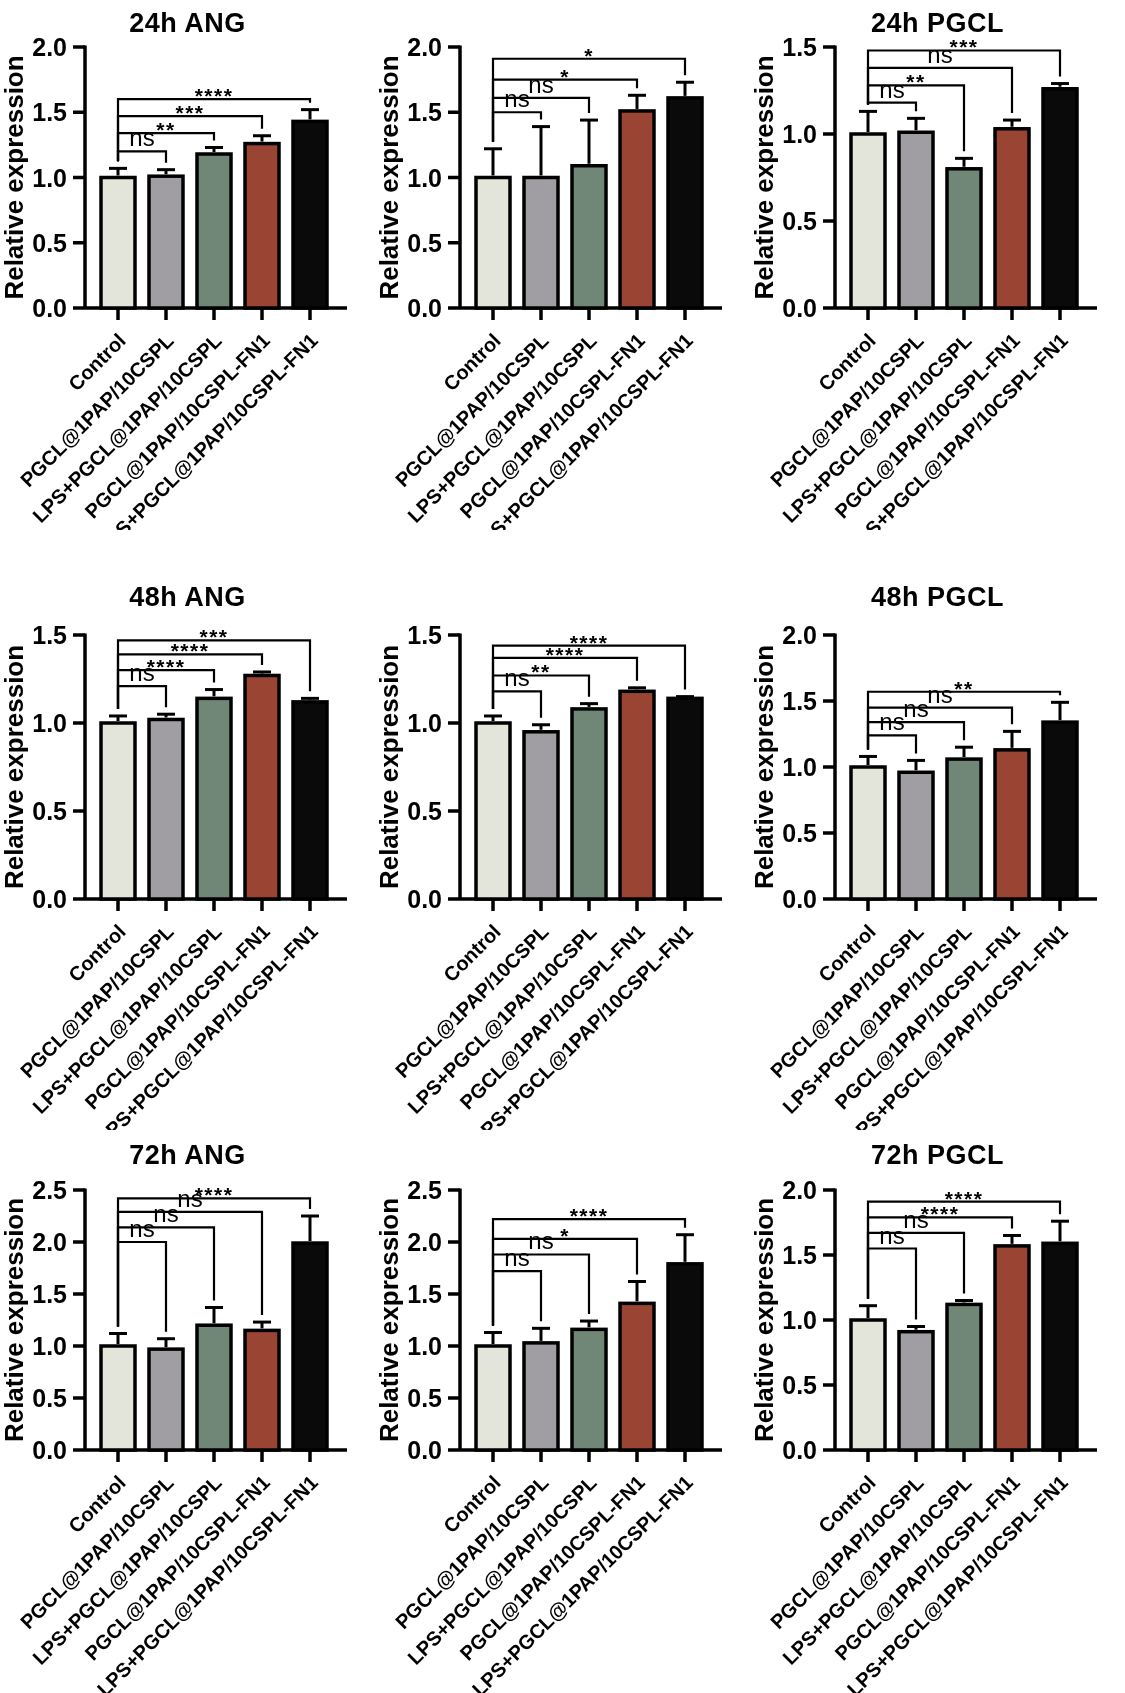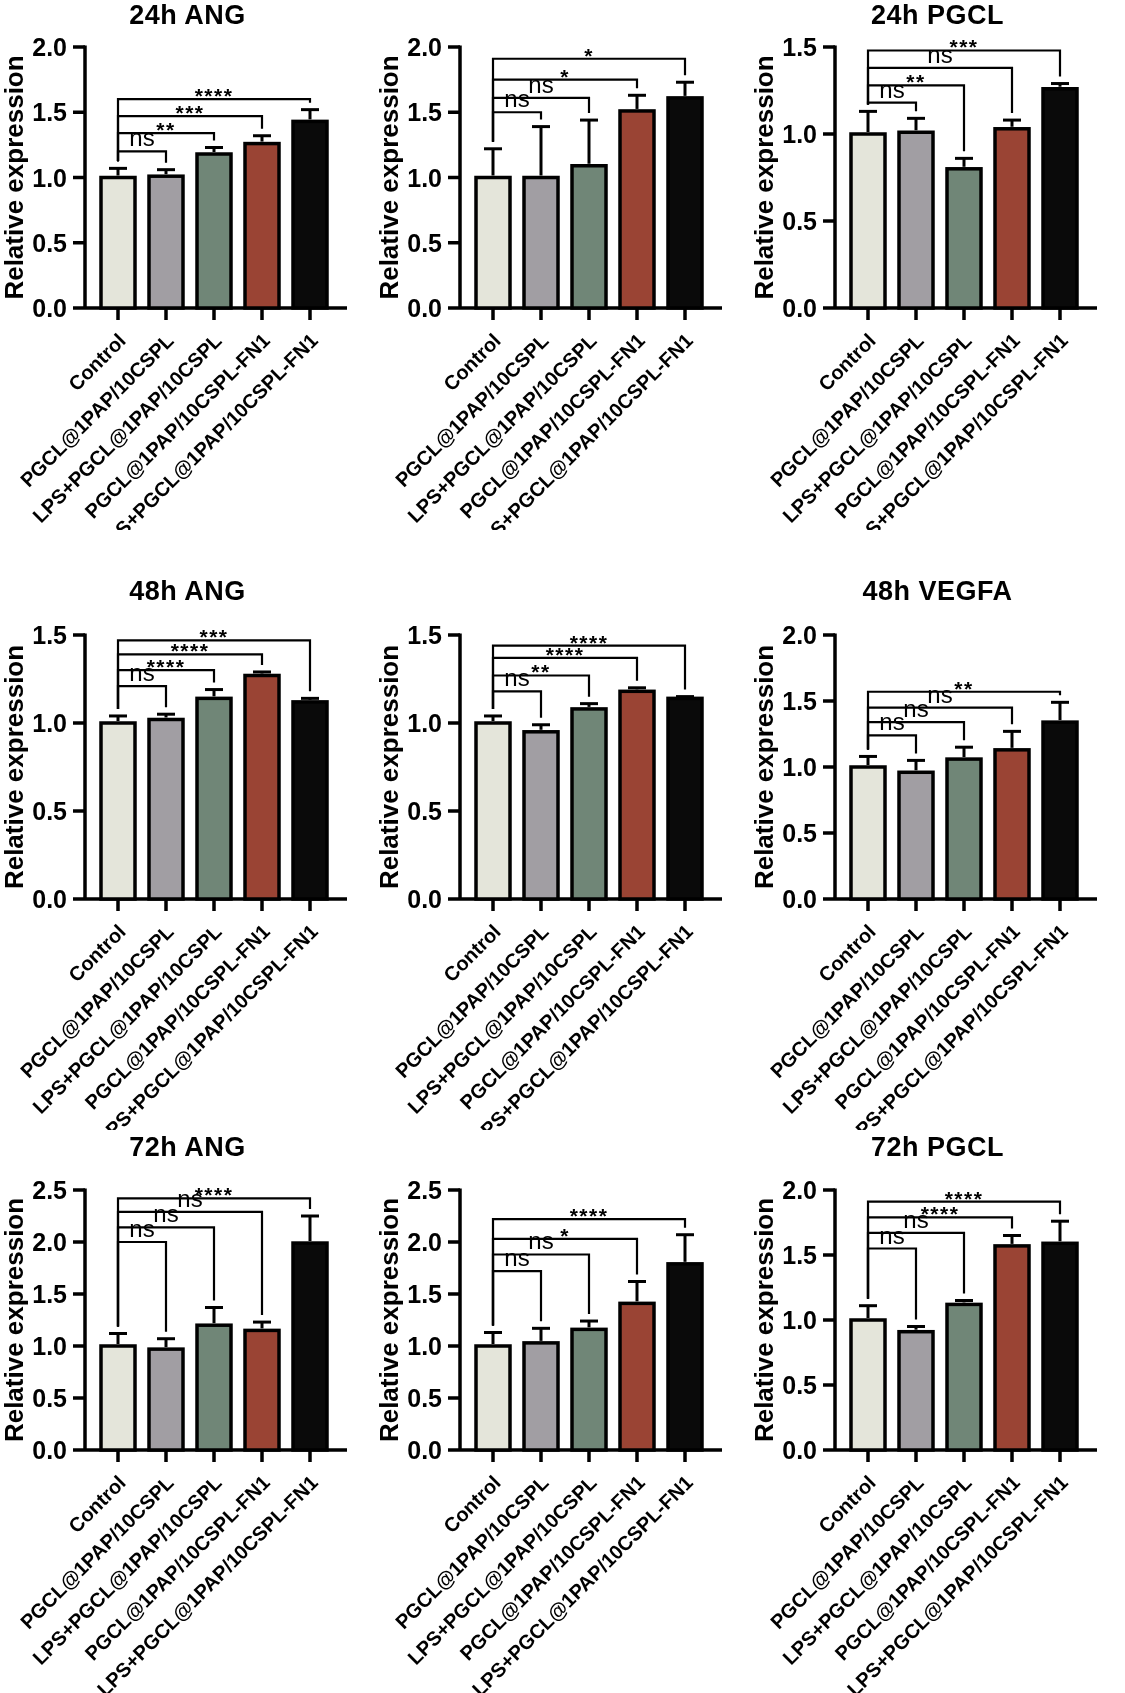--- a/index.html
+++ b/index.html
@@ -3,23 +3,23 @@
 <meta charset="utf-8">
 <style>
   html,body{margin:0;padding:0;background:#ffffff;}
   #figure{width:1125px;height:1693px;background:#fff;position:relative;
           font-family:"Liberation Sans",sans-serif;}
   .grid{display:grid;grid-template-columns:375px 375px 375px;
         grid-template-rows:530px 600px 563px;width:1125px;height:1693px;}
   .panel{position:relative;}
   .chart-title{position:absolute;left:0;width:100%;text-align:center;
                font-weight:700;font-size:27px;color:#000;letter-spacing:0.5px;}
-  .r0 .chart-title{top:0;}
-  .r1 .chart-title{top:46px;}
-  .r2 .chart-title{top:2px;}
+  .r0 .chart-title{top:8px;}
+  .r1 .chart-title{top:52px;}
+  .r2 .chart-title{top:10px;}
   .panel svg{position:absolute;left:0;top:0;}
   
   text{fill:#000;}
   .ytick-lab{font:700 25px "Liberation Sans",sans-serif;}
   .ylab{font:700 26px "Liberation Sans",sans-serif;}
   .cat-lab{font:700 20px "Liberation Sans",sans-serif;}
   .sig-ns{font:500 24px "Liberation Sans",sans-serif;}
   .sig-star{font:700 21px "Liberation Sans",sans-serif;letter-spacing:1.5px;}
 </style>
 </head>
@@ -330,21 +330,21 @@
           <g>
             <text x="127" y="403" text-anchor="end" class="cat-lab" transform="rotate(-45 127 403)">Control</text>
             <text x="175" y="403" text-anchor="end" class="cat-lab" transform="rotate(-45 175 403)">PGCL@1PAP/10CSPL</text>
             <text x="223" y="403" text-anchor="end" class="cat-lab" transform="rotate(-45 223 403)">LPS+PGCL@1PAP/10CSPL</text>
             <text x="271" y="403" text-anchor="end" class="cat-lab" transform="rotate(-45 271 403)">PGCL@1PAP/10CSPL-FN1</text>
             <text x="319" y="403" text-anchor="end" class="cat-lab" transform="rotate(-45 319 403)">LPS+PGCL@1PAP/10CSPL-FN1</text>
           </g>
         </svg>
       </div>
     <div class="panel r1">
-      <div class="chart-title">48h VEGFA</div>
+      <div class="chart-title">48h PGCL</div>
     <svg width="375" height="600" viewBox="0 0 375 600">
           <g stroke="#000" stroke-width="3.5">
             <line x1="85" y1="103.5" x2="85" y2="369"></line>
             <line x1="85" y1="369" x2="73" y2="369"></line>
             <text x="67" y="378" text-anchor="end" class="ytick-lab" stroke="none">0.0</text>
             <line x1="85" y1="303" x2="73" y2="303"></line>
             <text x="67" y="312" text-anchor="end" class="ytick-lab" stroke="none">0.5</text>
             <line x1="85" y1="237" x2="73" y2="237"></line>
             <text x="67" y="246" text-anchor="end" class="ytick-lab" stroke="none">1.0</text>
             <line x1="85" y1="171" x2="73" y2="171"></line>

